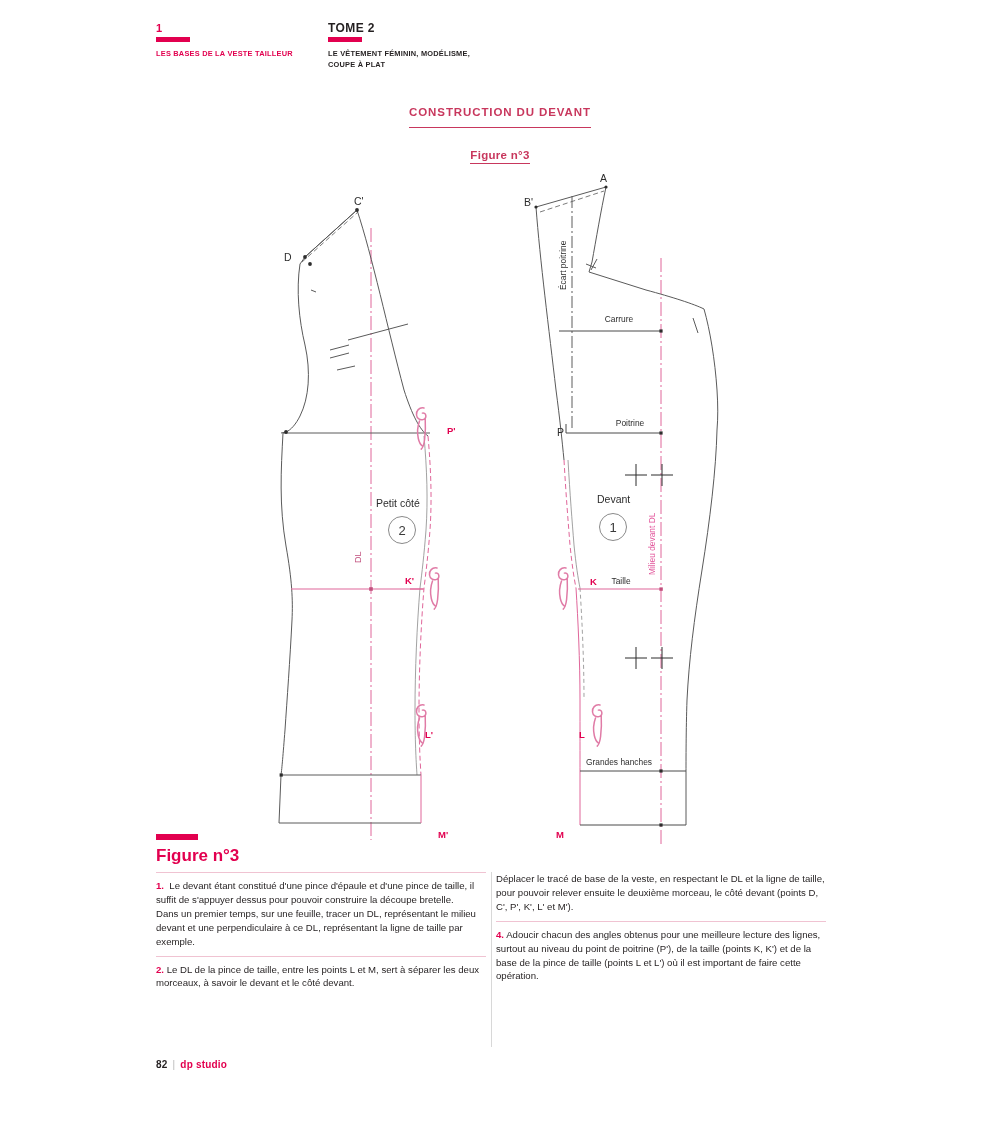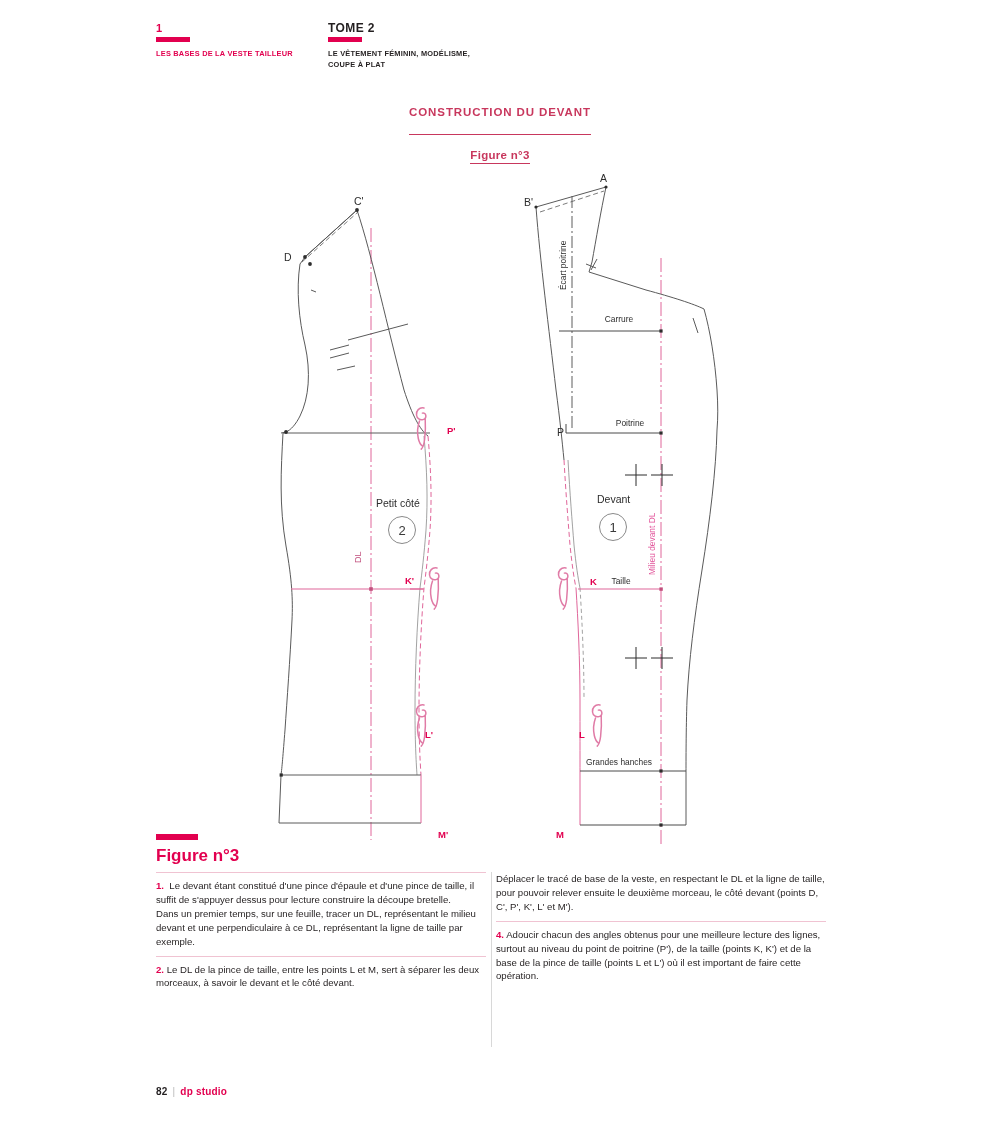--- a/index.html
+++ b/index.html
@@ -25,21 +25,21 @@
     letter-spacing:.22px;line-height:11px;text-transform:uppercase;
   }
   .hdr-lbl.dark{color:#231f20;}
   .hdr-num.dark{color:#231f20;font-size:12px;letter-spacing:.4px;}
 
   
   .maintitle{
     position:absolute;top:106px;left:0;width:100%;text-align:center;
     font-size:11.5px;font-weight:bold;color:#c8375d;letter-spacing:.9px;
   }
-  .maintitle span{border-bottom:1.1px solid #c8375d;padding-bottom:16px;}
+  .maintitle span{border-bottom:1.1px solid #c8375d;padding-bottom:9px;}
   .figtitle{
     position:absolute;top:149px;left:0;width:100%;text-align:center;
     font-size:11.5px;font-weight:bold;color:#c8375d;letter-spacing:.3px;
   }
   .figtitle span{border-bottom:1.1px solid #c8375d;padding-bottom:2px;}
 
   
   .draw{position:absolute;top:0;left:0;width:1000px;height:1125px;
         pointer-events:none;}
 
@@ -59,21 +59,21 @@
   .para{
     font-size:9.6px;line-height:13.9px;color:#231f20;
     margin:0 0 0 0;text-align:left;
   }
   .para + .para{margin-top:0;}
   .numblk{position:relative;}
   .numblk .hr{height:1px;background:#f0c3d2;margin:7px 0 6px 0;}
   .num{color:#e2004f;font-weight:bold;}
 
   
-  .footer{position:absolute;left:156px;top:1086px;font-size:10px;
+  .footer{position:absolute;left:156px;top:1059px;font-size:10px;
           font-weight:bold;color:#231f20;letter-spacing:.2px;}
   .footer .bar{color:#b9b9b9;font-weight:normal;margin:0 5px;}
   .footer .brand{color:#e2004f;}
 </style>
 </head>
 <body>
 
 <div class="page">
 
   <div class="hdr">
@@ -268,21 +268,21 @@
 
   <div class="figmark"></div>
   <div class="fighead">Figure n°3</div>
 
   <div class="cols">
     <div class="divider"></div>
 
     <div class="col left">
       <div class="numblk">
         <div class="hr" style="margin-top:0"></div>
-        <p class="para"><span class="num">1.</span>&nbsp; <span>Le devant étant constitué d'une pince d'épaule et d'une pince de taille, il suffit de s'appuyer dessus pour lecture construire la découpe bretelle.</span></p>
+        <p class="para"><span class="num">1.</span>&nbsp; <span>Le devant étant constitué d'une pince d'épaule et d'une pince de taille, il suffit de s'appuyer dessus pour pouvoir construire la découpe bretelle.</span></p>
         <p class="para">Dans un premier temps, sur une feuille, tracer un DL, représentant le milieu devant et une perpendiculaire à ce DL, représentant la ligne de taille par exemple.</p>
       </div>
       <div class="numblk">
         <div class="hr"></div>
         <p class="para"><span class="num">2.</span> <span>Le DL de la pince de taille, entre les points L et M, sert à séparer les deux morceaux, à savoir le devant et le côté devant.</span></p>
       </div>
     </div>
 
     <div class="col right">
       <div class="numblk">

